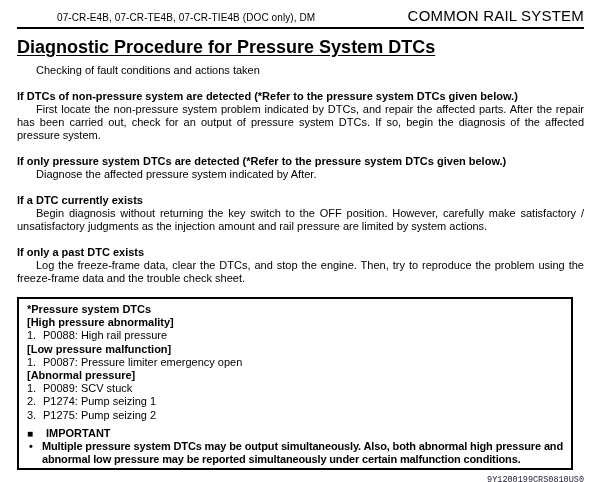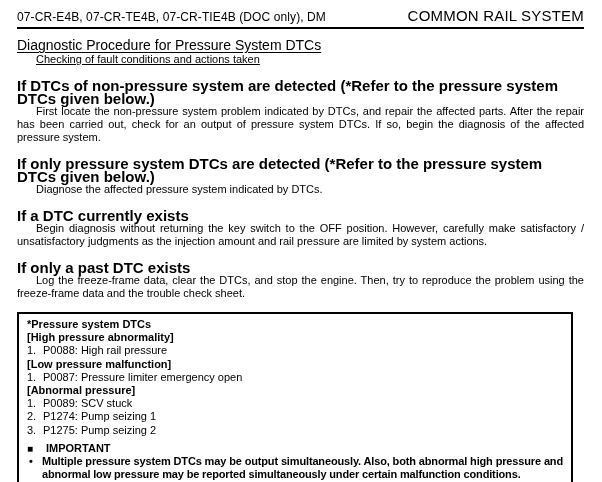--- a/index.html
+++ b/index.html
@@ -6,41 +6,41 @@
   body {
     width: 602px; height: 482px;
     background: #ffffff; color: #000000;
     font-family: "Liberation Sans", sans-serif;
     font-size: 11px;
     overflow: hidden;
   }
   .page { padding: 7px 18px 0 17px; }
 
   .header-row { display: flex; justify-content: space-between; align-items: baseline; }
-  .header-left  { font-size: 12px; letter-spacing: 0.1px; }
+  .header-left  { font-size: 10px; letter-spacing: 0.1px; margin-left: 40px; }
   .header-right { font-size: 15px; letter-spacing: 0.2px; }
   .rule { border: none; border-top: 2px solid #000; margin: 3px 0 0 0; }
 
   .doc-title {
-    font-size: 14px; font-weight: normal;
+    font-size: 18px; font-weight: bold;
     text-decoration: underline; text-underline-offset: 2px;
     margin: 8px 16px 0 0; display: inline-block;
   }
-  .subtitle { margin: 0 0 0 19px; line-height: 13px; text-decoration: underline; }
+  .subtitle { margin: 6px 0 0 19px; line-height: 13px; }
 
   .section { margin-top: 13px; }
-  .section-heading { font-size: 15px; font-weight: bold; margin: 0; line-height: 13px; }
+  .section-heading { font-size: 11px; font-weight: bold; margin: 0; line-height: 13px; }
   .section-body {
     margin: 0; text-align: justify; text-indent: 19px; line-height: 13px;
   }
 
   .dtc-box {
     border: 2px solid #000;
     margin: 12px 11px 0 0;
-    padding: 4px 8px 15px 8px;
+    padding: 4px 8px 2px 8px;
     line-height: 13.2px;
   }
   .dtc-box-title { font-weight: bold; }
   .group-label { font-weight: bold; }
   .dtc-item .num { display: inline-block; width: 16px; }
 
   .important-head { display: flex; margin-top: 5px; font-weight: bold; }
   .important-marker { width: 19px; font-size: 10px; }
   .important-bullet-row { display: flex; font-weight: bold; }
   .bullet-glyph { width: 13px; padding-left: 2px; }
@@ -70,21 +70,21 @@
   </div>
   <div class="subtitle">Checking of fault conditions and actions taken</div>
 
   <div class="section">
     <div class="section-heading">If DTCs of non-pressure system are detected (*Refer to the pressure system DTCs given below.)</div>
     <p class="section-body">First locate the non-pressure system problem indicated by DTCs, and repair the affected parts. After the repair has been carried out, check for an output of pressure system DTCs. If so, begin the diagnosis of the affected pressure system.</p>
   </div>
 
   <div class="section">
     <div class="section-heading">If only pressure system DTCs are detected (*Refer to the pressure system DTCs given below.)</div>
-    <p class="section-body">Diagnose the affected pressure system indicated by DTCs.</p>
+    <p class="section-body">Diagnose the affected pressure system indicated by After.</p>
   </div>
 
   <div class="section">
     <div class="section-heading">If a DTC currently exists</div>
     <p class="section-body">Begin diagnosis without returning the key switch to the OFF position. However, carefully make satisfactory / unsatisfactory judgments as the injection amount and rail pressure are limited by system actions.</p>
   </div>
 
   <div class="section">
     <div class="section-heading">If only a past DTC exists</div>
     <p class="section-body">Log the freeze-frame data, clear the DTCs, and stop the engine. Then, try to reproduce the problem using the freeze-frame data and the trouble check sheet.</p>

